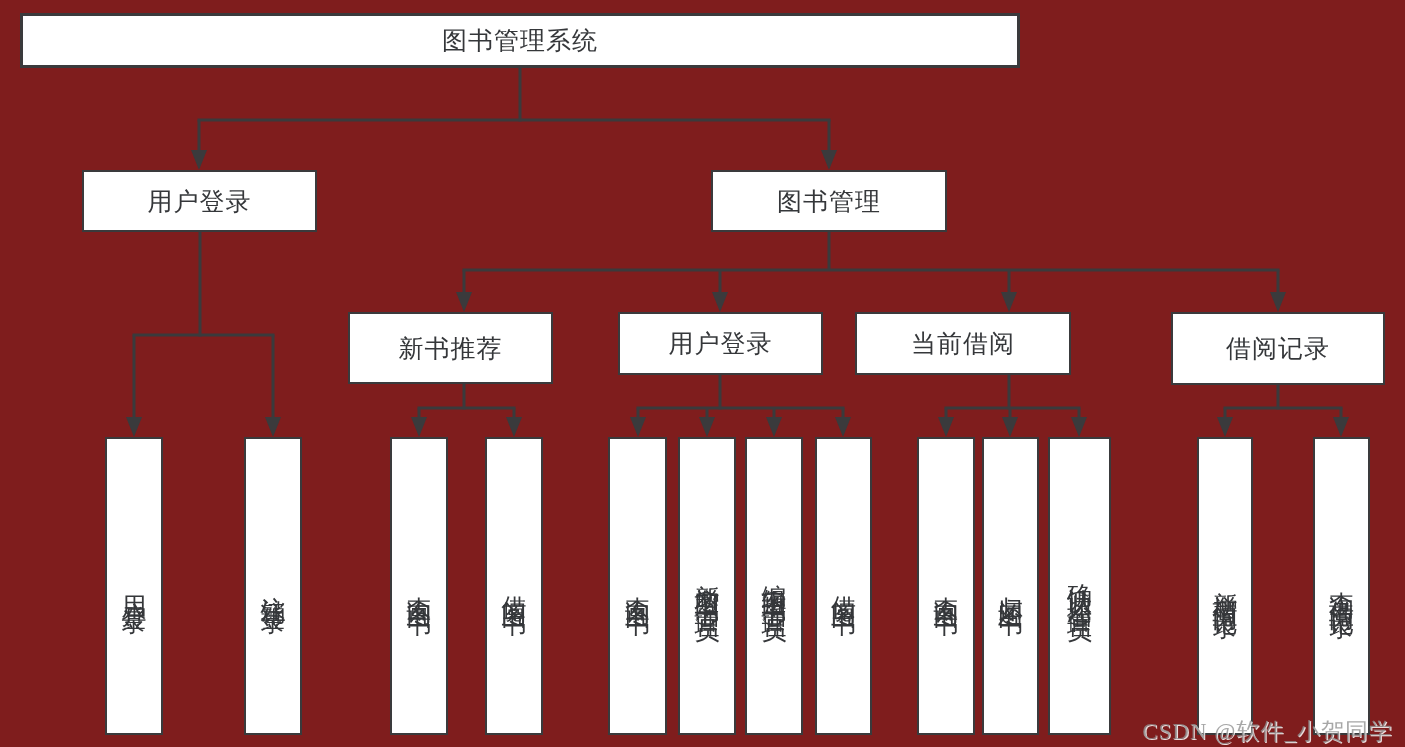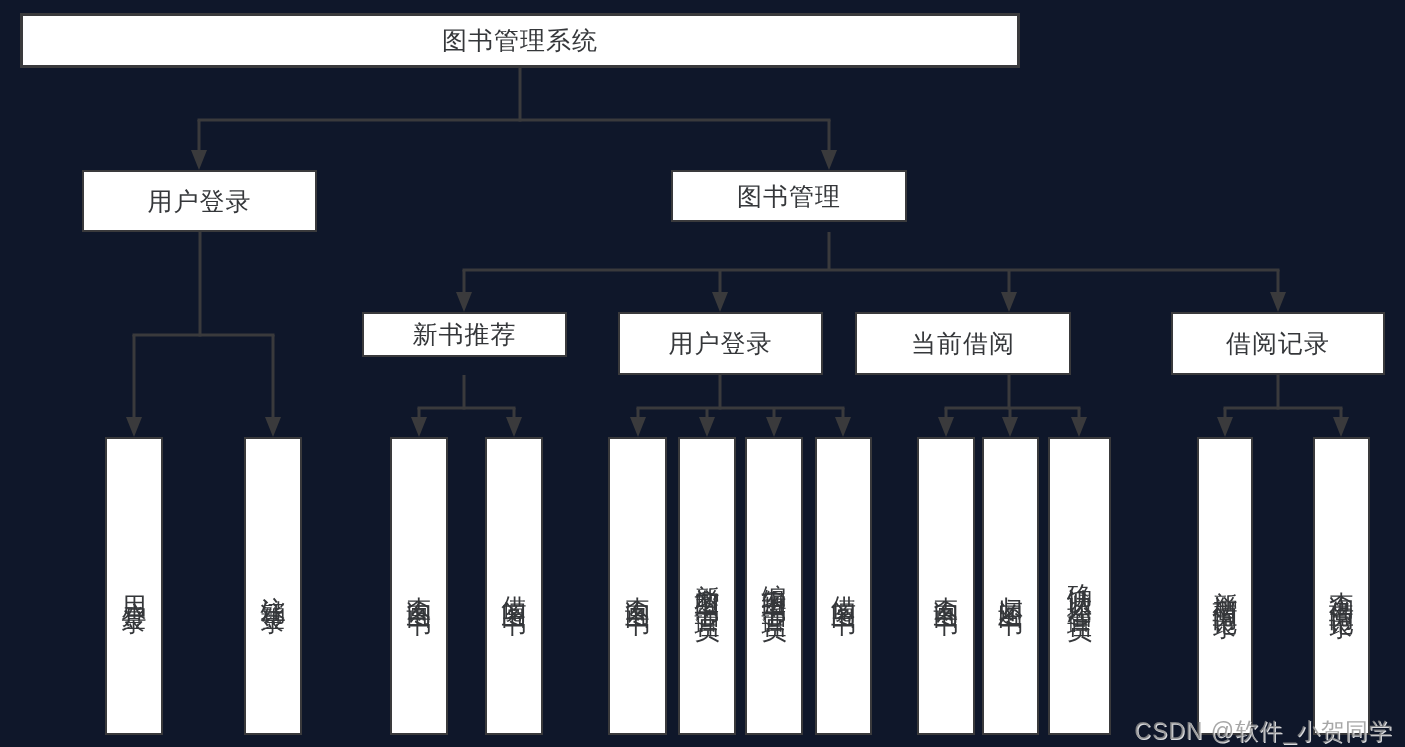--- a/index.html
+++ b/index.html
@@ -1,21 +1,21 @@
 <!DOCTYPE html>
 <html><head>
 <meta charset="utf-8">
 <style>
   html,body{margin:0;padding:0;background:#ffffff;}
   .canvas{
     position:relative;
     width:1405px;
     height:747px;
-    background:#0f172a;
-    font-family:Liberation Sans, sans-serif;
+    background:#7f1d1d;
+    font-family:Liberation Serif, serif;
     overflow:hidden;
   }
   .wires{
     position:absolute;
     left:0;top:0;
     width:1405px;height:747px;
   }
   .wires line{stroke:#3a3a3c;stroke-width:3;}
   .wires polygon{fill:#3a3a3c;stroke:none;}
   .node{
@@ -130,34 +130,34 @@
     </g>
   </svg>
 
   <div class="node root" style="left:20px;top:13px;width:1000px;height:55px">
     <span class="lbl">图书管理系统</span>
   </div>
 
   <div class="node" style="left:82px;top:170px;width:235px;height:62px">
     <span class="lbl">用户登录</span>
   </div>
-  <div class="node" style="left:671px;top:170px;width:236px;height:52px">
+  <div class="node" style="left:711px;top:170px;width:236px;height:62px">
     <span class="lbl">图书管理</span>
   </div>
 
-  <div class="node" style="left:362px;top:312px;width:205px;height:45px">
+  <div class="node" style="left:348px;top:312px;width:205px;height:72px">
     <span class="lbl">新书推荐</span>
   </div>
   <div class="node" style="left:618px;top:312px;width:205px;height:63px">
     <span class="lbl">用户登录</span>
   </div>
   <div class="node" style="left:855px;top:312px;width:216px;height:63px">
     <span class="lbl">当前借阅</span>
   </div>
-  <div class="node" style="left:1171px;top:312px;width:214px;height:63px">
+  <div class="node" style="left:1171px;top:312px;width:214px;height:73px">
     <span class="lbl">借阅记录</span>
   </div>
 
   <div class="node leaf" style="left:105px;top:437px;width:58px;height:298px">
     <span class="lbl">用户登录</span>
   </div>
   <div class="node leaf" style="left:244px;top:437px;width:58px;height:298px">
     <span class="lbl">注销登录</span>
   </div>
 

